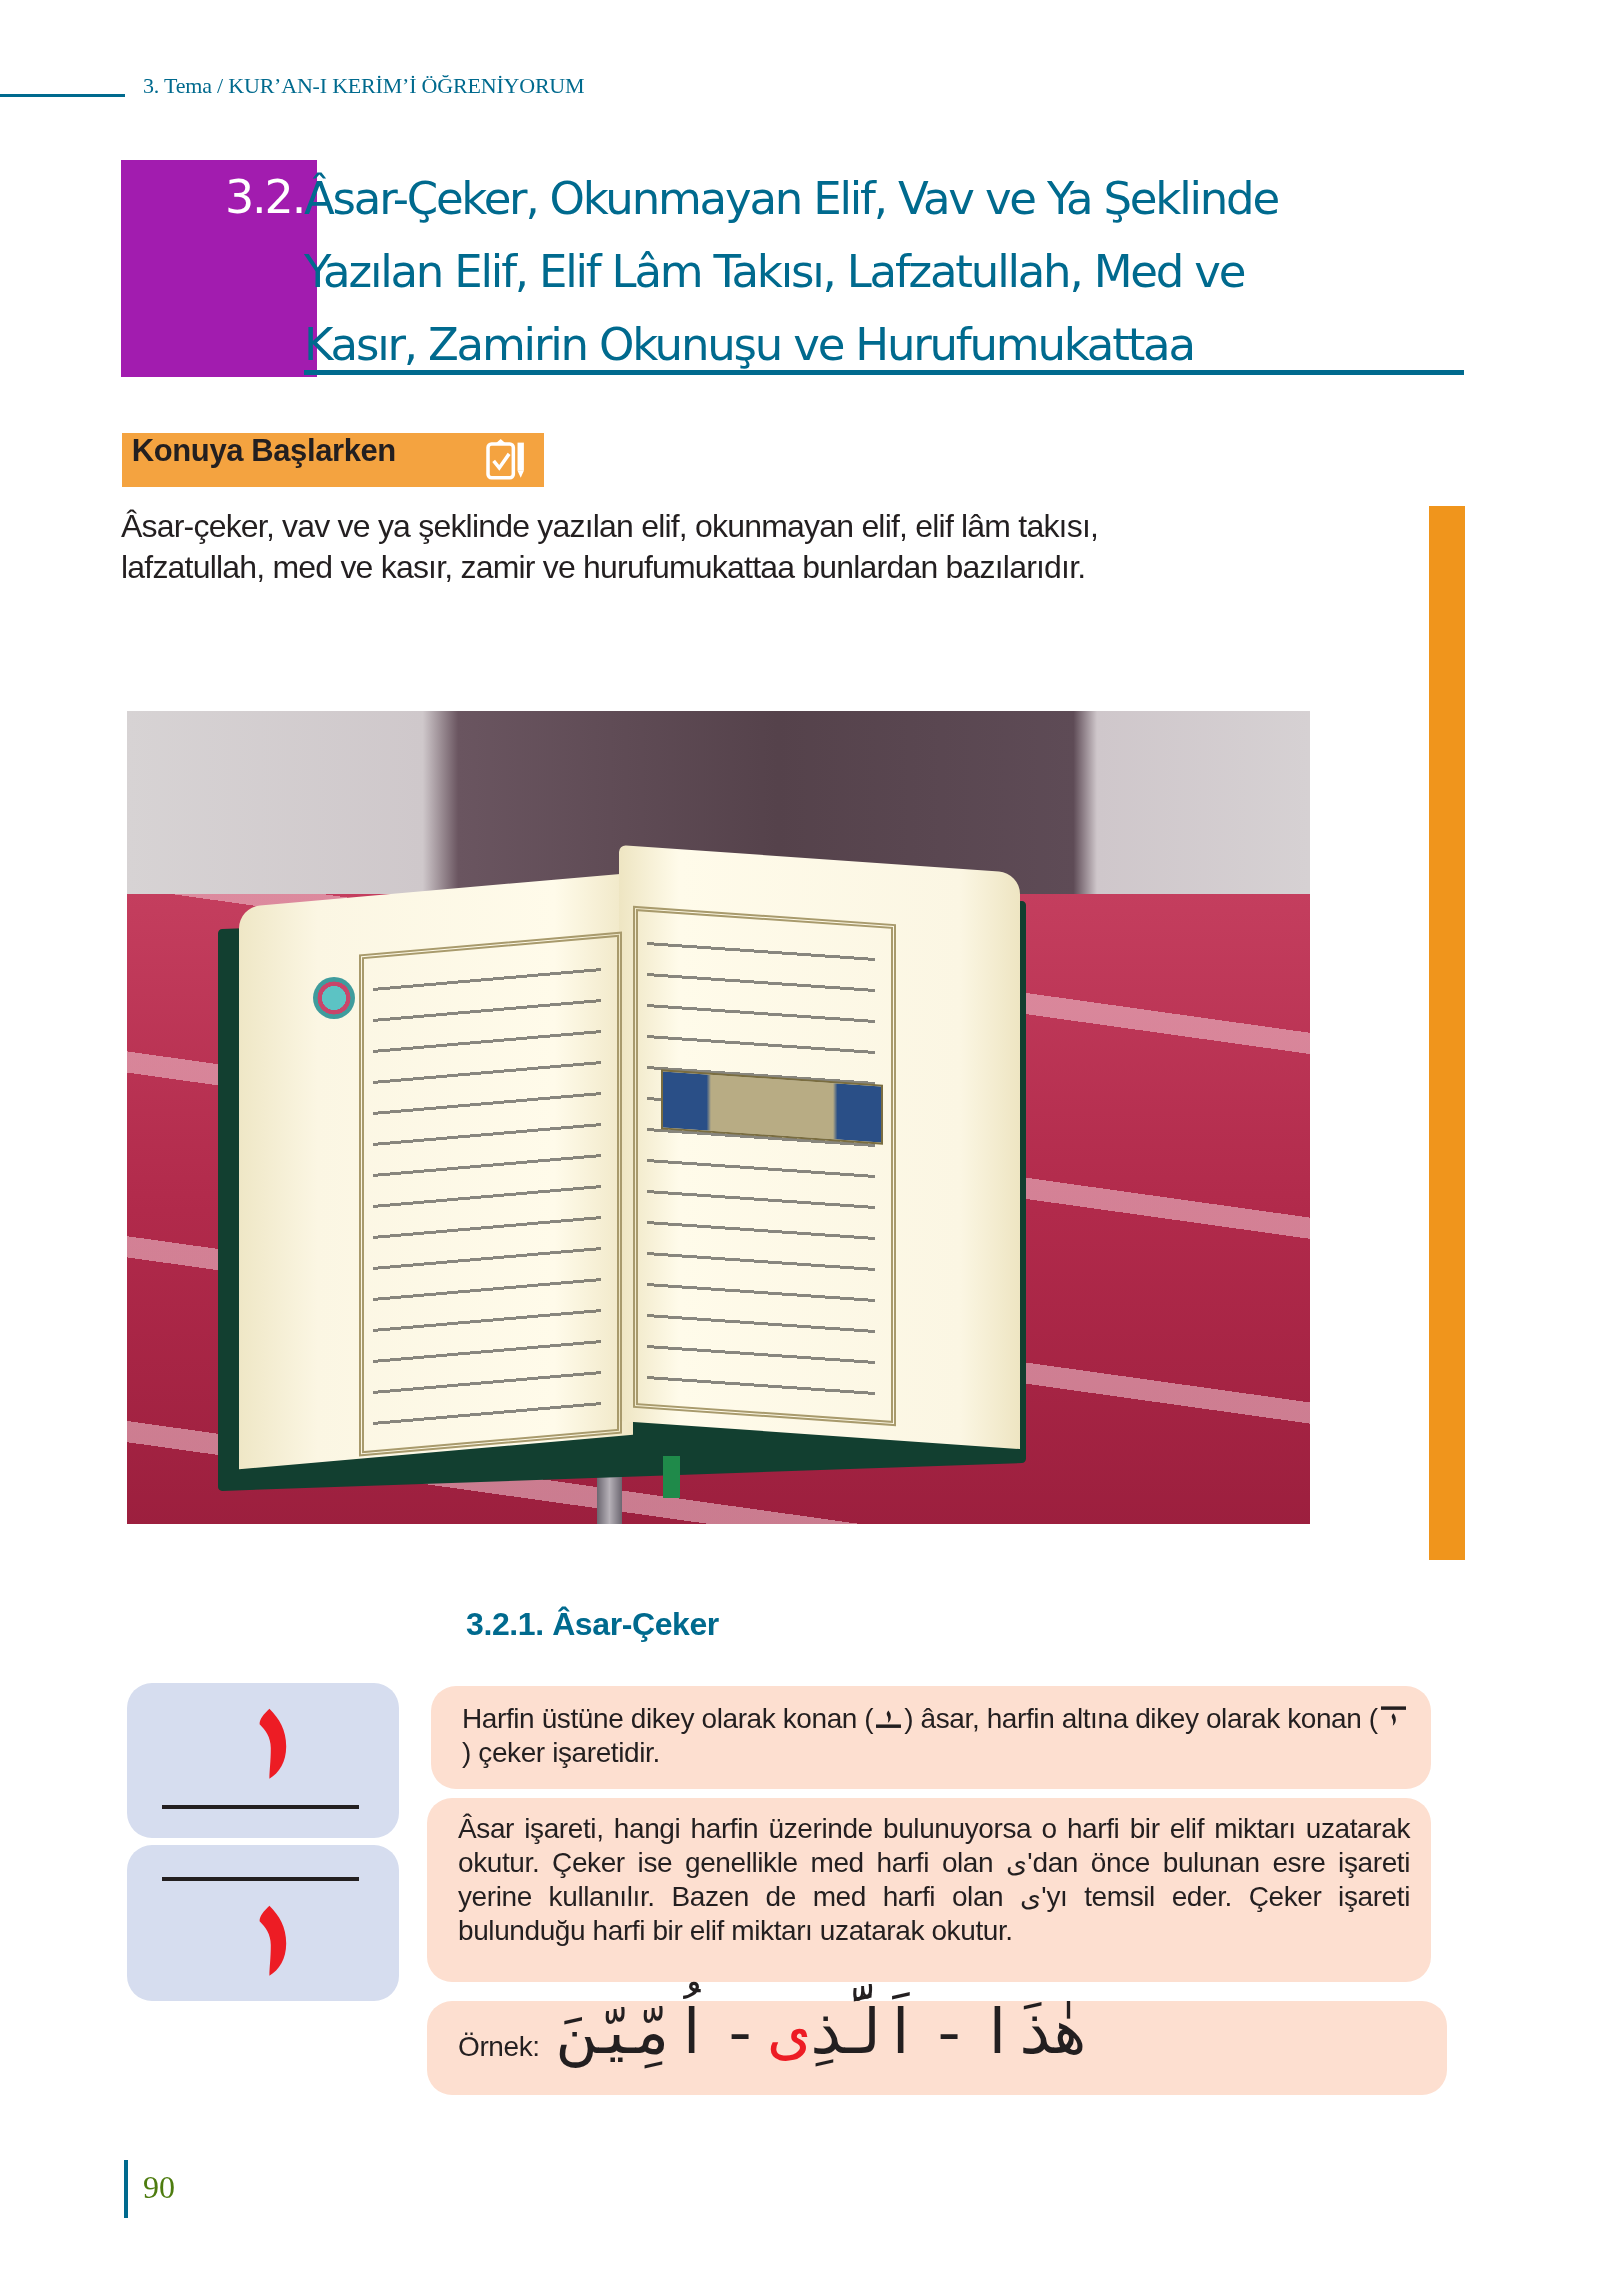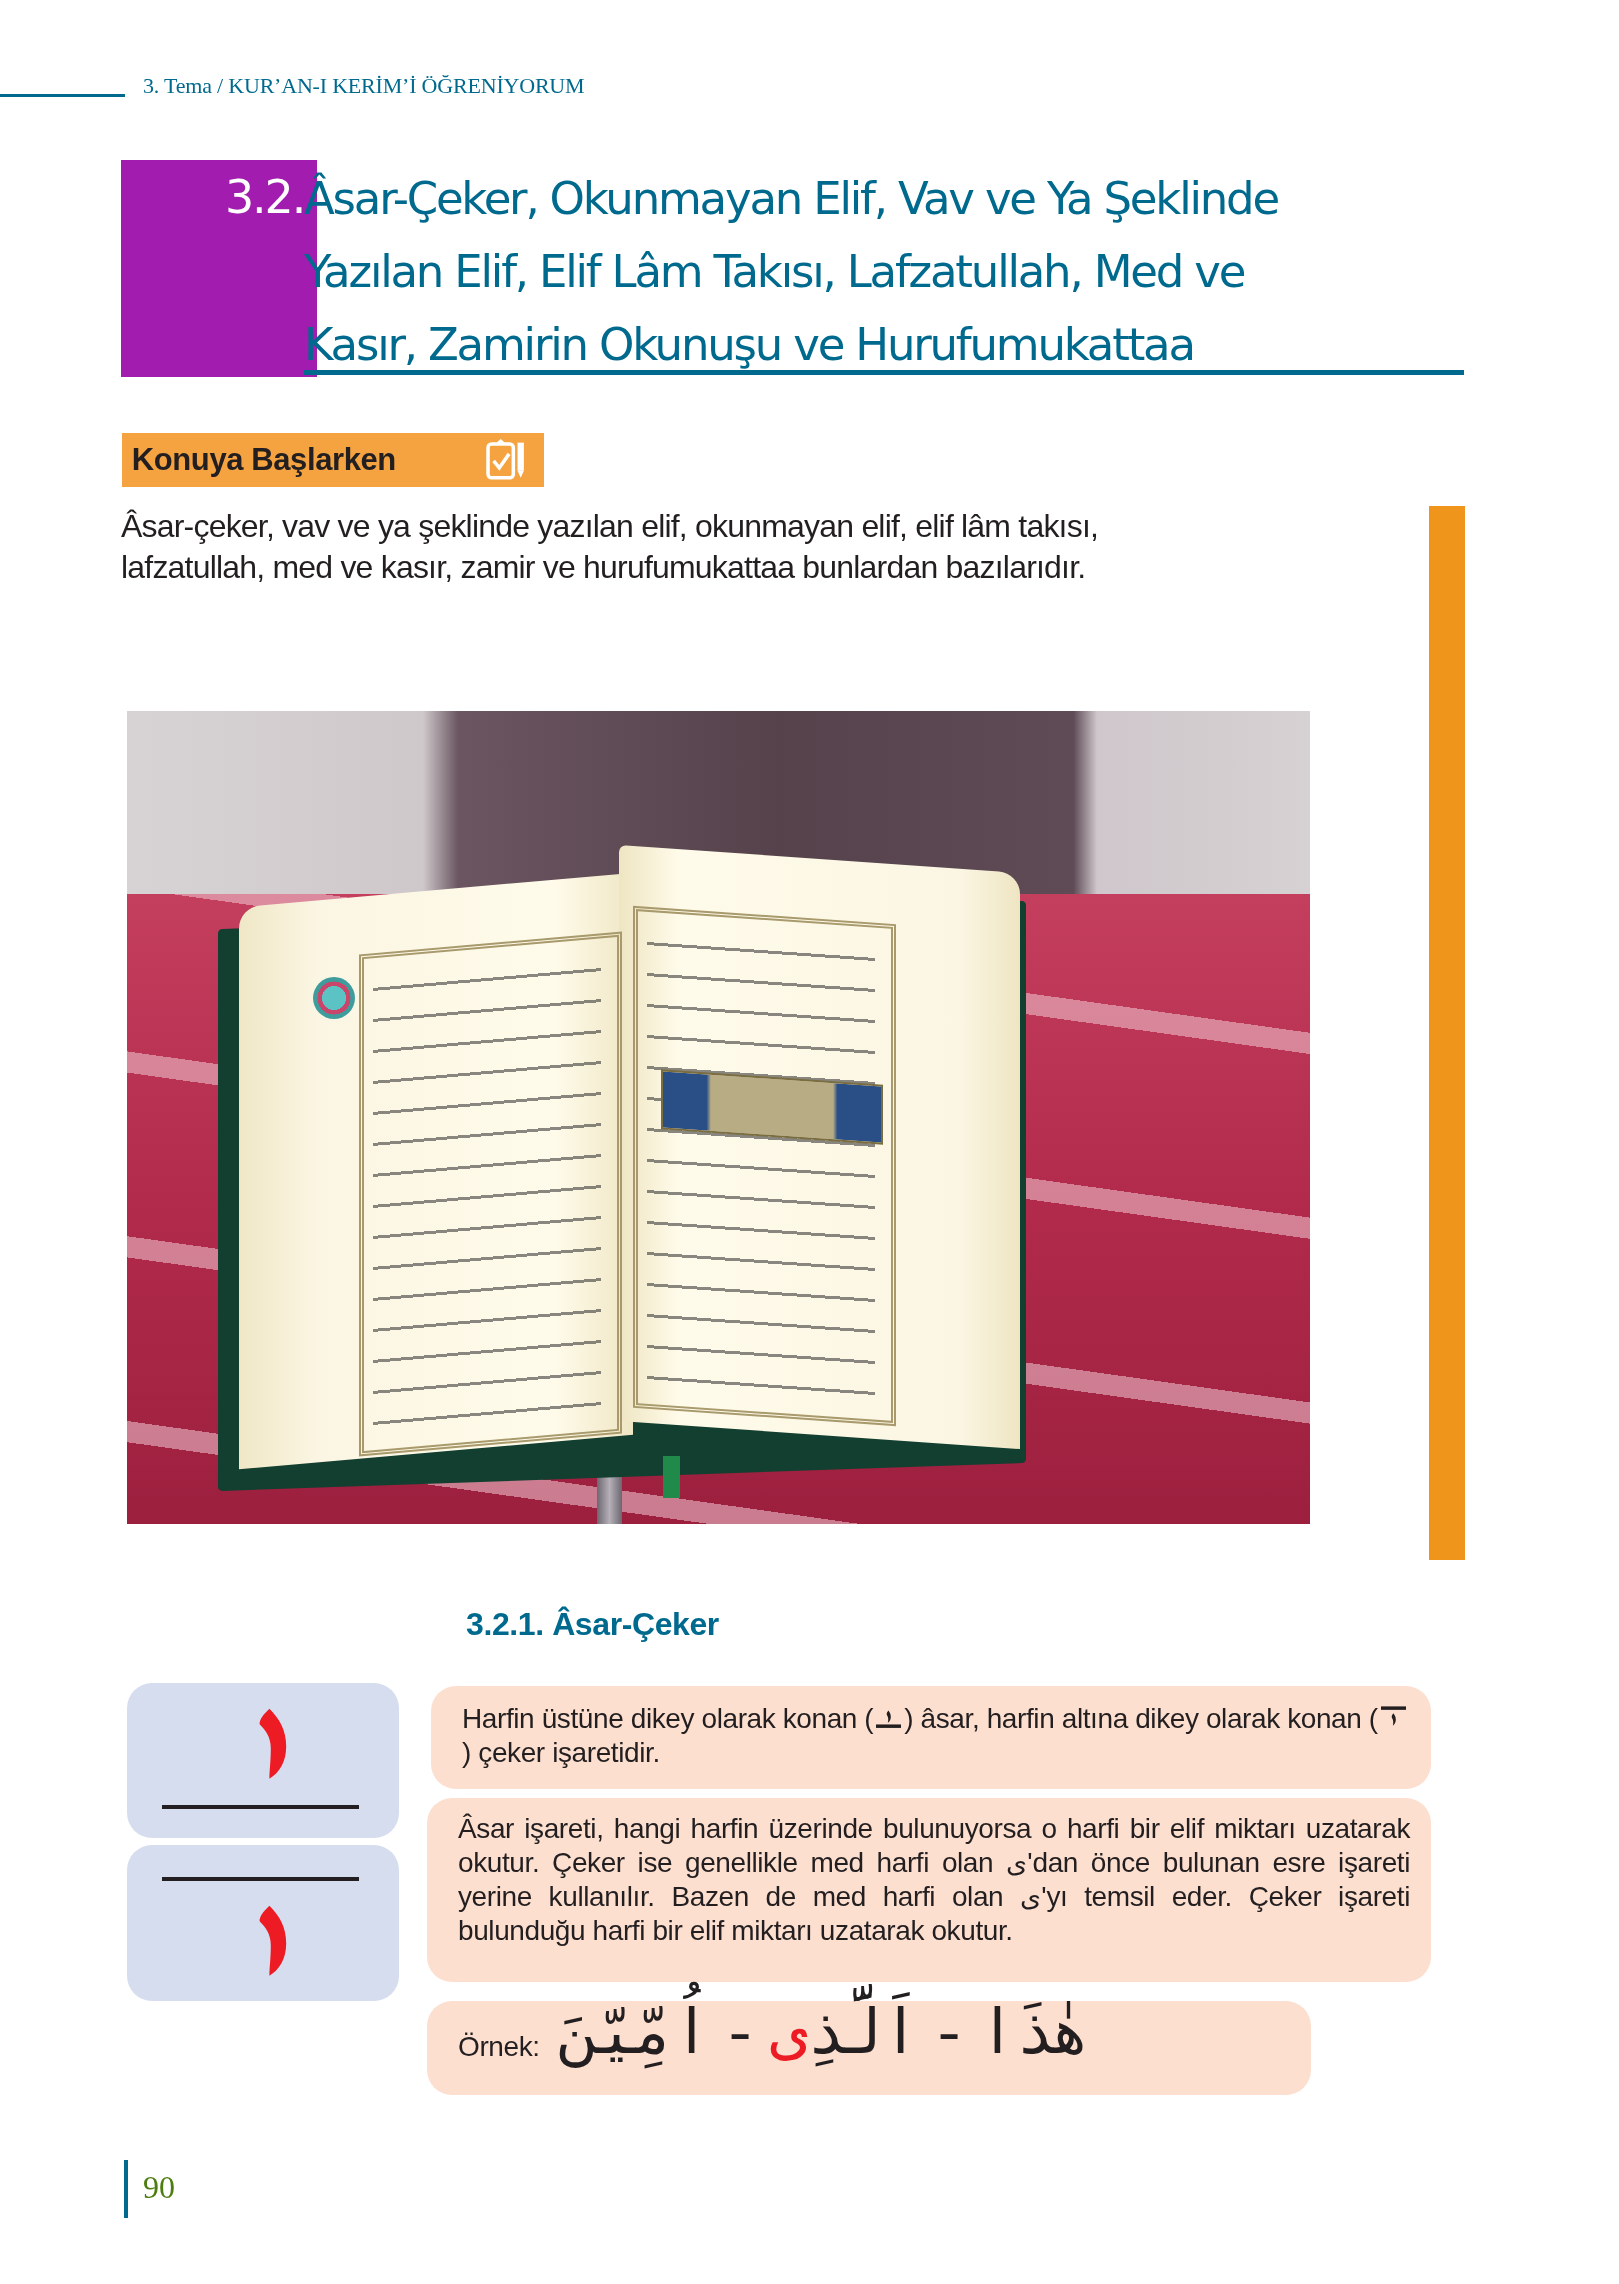--- a/index.html
+++ b/index.html
@@ -10,21 +10,21 @@
     .run-header { position: absolute; left: 143px; top: 73px; font-family: "Liberation Serif", serif; font-size: 22px; color: #006a8e; letter-spacing: -0.2px; white-space: nowrap; }
 
     
     .sec-num-box { position: absolute; left: 121px; top: 160px; width: 156px; height: 217px; background: #a21caf; padding-left: 40px; }
     .sec-num { position: absolute; right: 12.7px; top: 9.8px; color: #fff; font-family: "DejaVu Sans", sans-serif; font-size: 46px; letter-spacing: -2.1px; }
     .sec-title { position: absolute; left: 304px; top: 162px; width: 1160px; font-family: "DejaVu Sans", sans-serif; font-size: 45px; line-height: 73px; color: #006a8e; letter-spacing: -2.2px; }
     .sec-title-line { display: block; white-space: nowrap; }
     .sec-title-rule { position: absolute; left: 304px; top: 370px; width: 1160px; height: 4.9px; background: #006a8e; }
 
     
-    .intro-banner { position: absolute; left: 122px; top: 433px; width: 422px; height: 54px; background: #f4a340; display: flex; align-items: center; }
+    .intro-banner { position: absolute; left: 122px; top: 433px; width: 422px; height: 54px; background: #f4a340; display: flex; }
     .intro-banner-label { margin-left: 9.8px; font-size: 31px; font-weight: bold; color: #231f20; letter-spacing: -0.4px; }
     .intro-icon { position: absolute; right: 15.5px; top: 4.2px; width: 44px; height: 45px; }
 
     .intro-text { position: absolute; left: 121px; top: 506px; width: 1195px; font-size: 32px; line-height: 41px; color: #231f20; letter-spacing: -0.8px; }
     .intro-text div { white-space: nowrap; }
 
     .side-bar { position: absolute; left: 1429px; top: 506px; width: 36px; height: 1054px; background: #f0951c; }
 
     
     .photo { position: absolute; left: 127px; top: 711px; width: 1183px; height: 813px; overflow: hidden; background: #b8324f; }
@@ -49,21 +49,21 @@
 
     .mark-card { position: absolute; left: 127px; width: 272px; background: #d6ddef; border-radius: 25px; }
     .mark-card.top { top: 1683px; height: 155px; }
     .mark-card.bottom { top: 1845px; height: 156px; }
     .mark-card .rule { position: absolute; left: 35px; width: 197px; height: 3.5px; background: #231f20; }
     .mark-card .alif { position: absolute; left: 127px; width: 35px; height: 77px; }
 
     .info-box { position: absolute; background: #fddfd0; border-radius: 25px; }
     .info-box.b1 { left: 431px; top: 1686px; width: 1000px; height: 103px; }
     .info-box.b2 { left: 427px; top: 1798px; width: 1004px; height: 184px; }
-    .info-box.b3 { left: 427px; top: 2001px; width: 884px; height: 94px; }
+    .info-box.b3 { left: 427px; top: 2001px; width: 1020px; height: 94px; }
 
     .info-text { position: absolute; left: 31px; top: 15.5px; right: 21px; font-size: 28px; line-height: 34px; color: #231f20; letter-spacing: -0.4px; }
     .b2 .info-text { text-align: justify; text-align-last: left; top: 14px; }
     .inline-mark { display: inline-block; width: 31px; height: 25px; position: relative; vertical-align: -2.8px; }
     .arabic-inline { font-family: "DejaVu Sans", sans-serif; font-size: 27px; }
 
     .example-label { position: absolute; left: 31px; top: 29.5px; font-size: 28px; color: #231f20; letter-spacing: -0.4px; }
     .example-arabic { position: absolute; left: 134px; top: -5.6px; font-family: Liberation Mono, monospace; font-size: 62px; color: #231f20; direction: rtl; unicode-bidi: bidi-override; white-space: nowrap; }
     .example-arabic .red { color: #ed1c24; }
     .example-arabic .sep { margin: 0 11.2px; }

